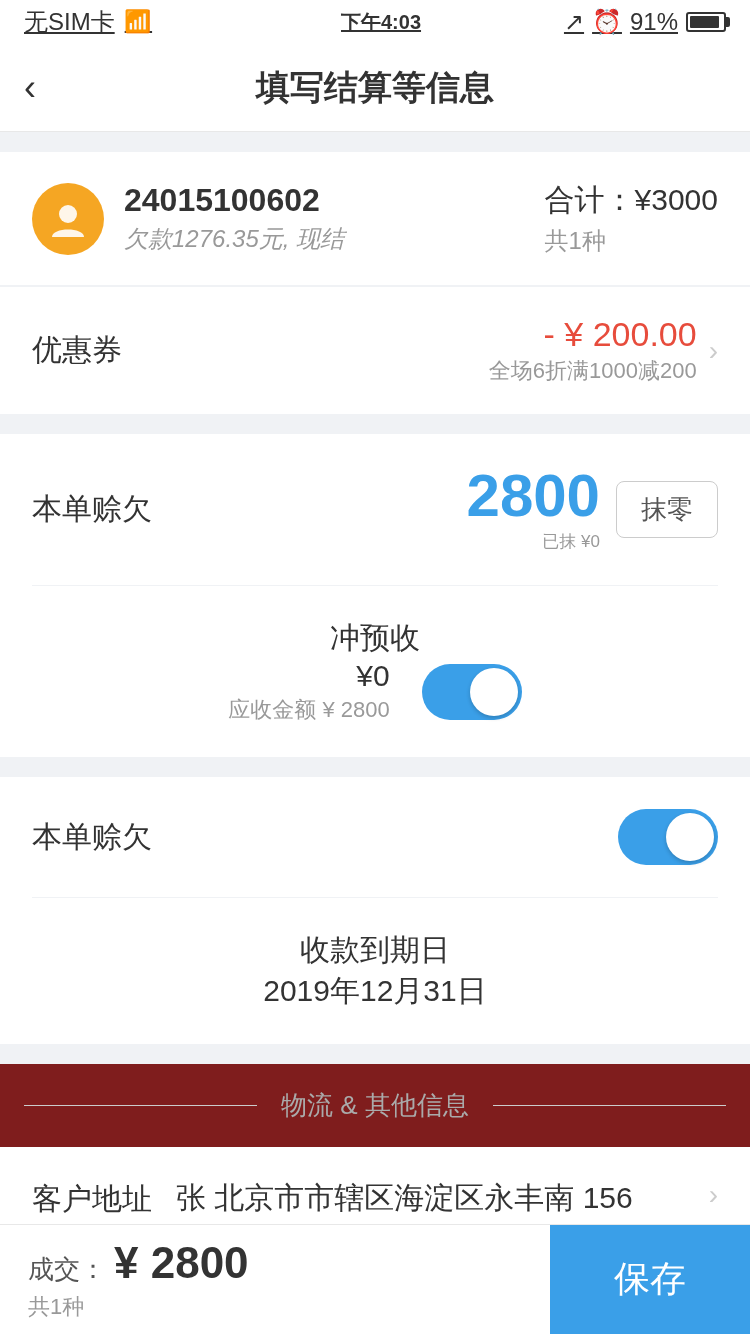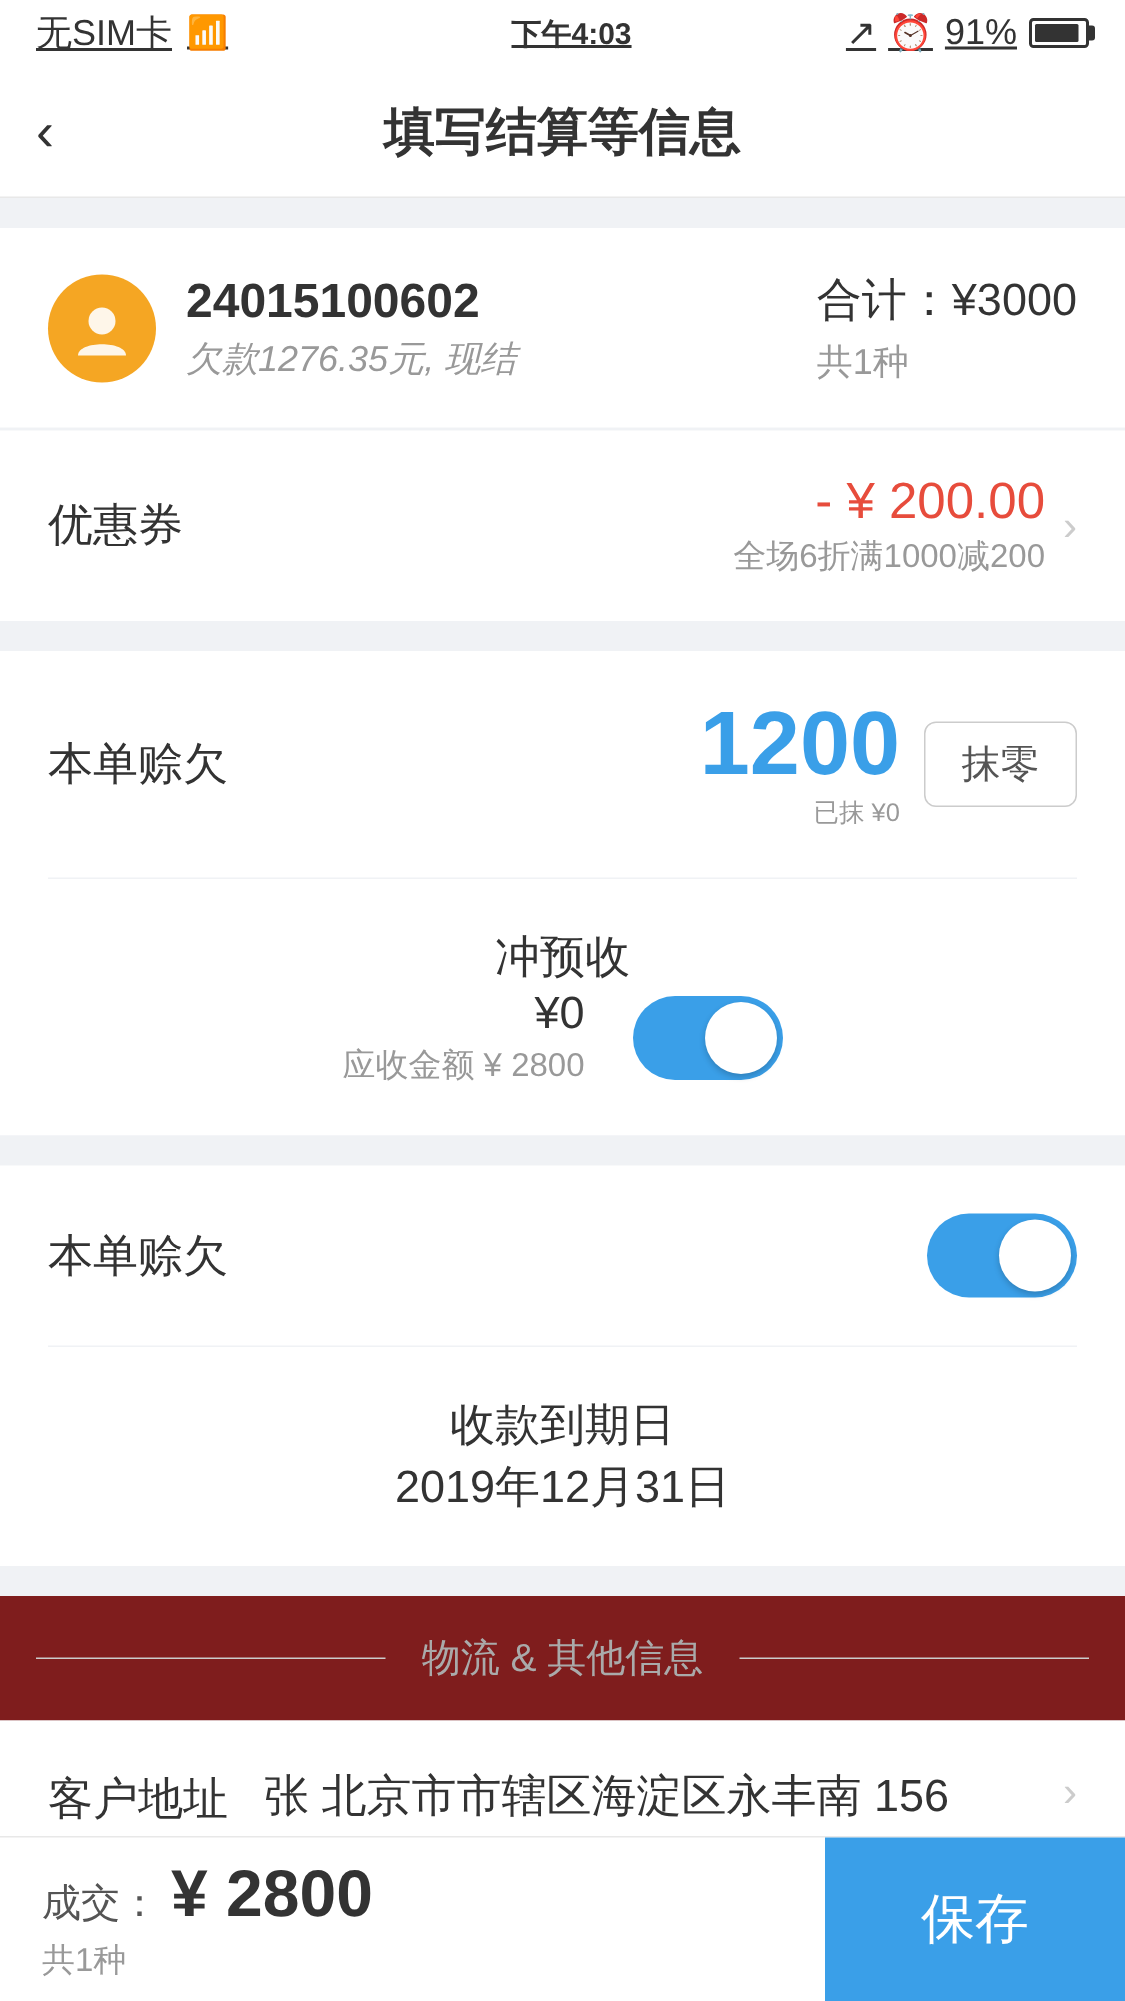--- a/index.html
+++ b/index.html
@@ -458,21 +458,21 @@
   </div>
 
   <div class="section-divider"></div>
 
   <div class="white-section">
 
     <div class="row-item">
       <span class="row-label">本单赊欠</span>
       <div class="row-value-area">
         <div style="text-align:right;">
-          <div class="amount-big">1200</div>
+          <div class="amount-big">2800</div>
           <div class="amount-sub">已抹  ¥0</div>
         </div>
         <button class="round-btn">抹零</button>
       </div>
     </div>
 
     <div class="row-item">
       <span class="row-label">冲预收</span>
       <div class="row-value-area">
         <div class="row-value-chong">

